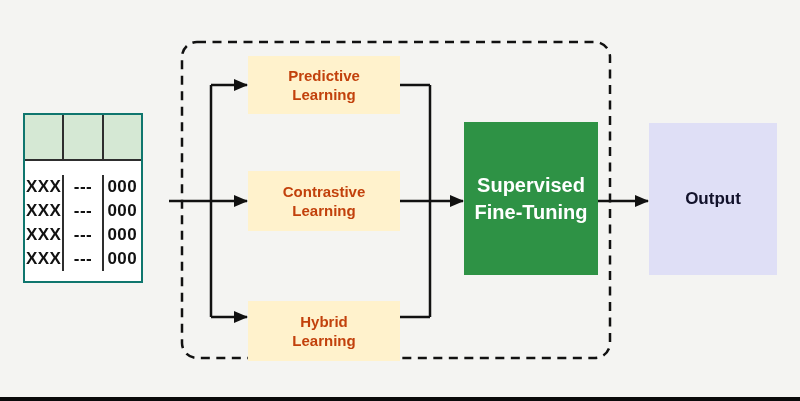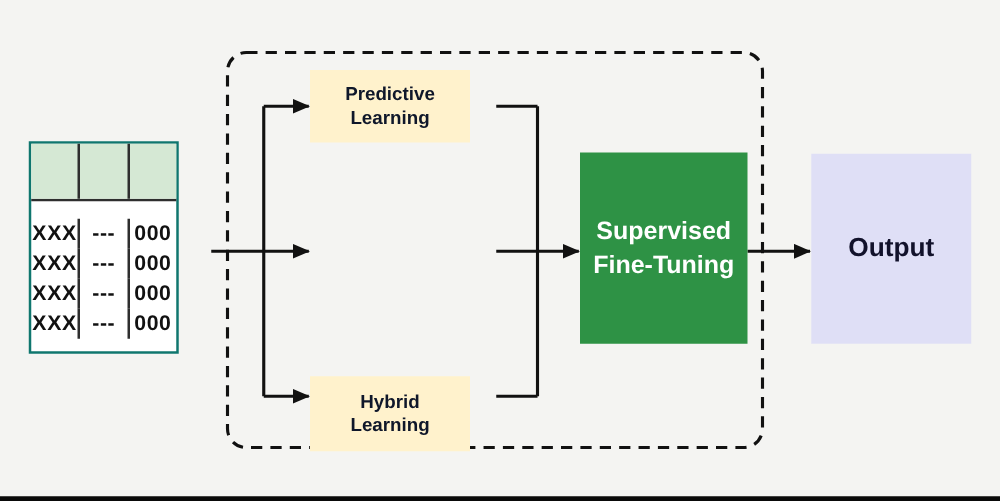--- a/index.html
+++ b/index.html
@@ -39,36 +39,36 @@
   .hcell:not(:last-child){border-right:2px solid #2e2e2e;}
   .tbody{padding-top:14px;}
   .trow{display:flex;height:24px;}
   .tcell{
     flex:1;display:flex;align-items:center;justify-content:center;
     font-weight:bold;font-size:17px;color:#111;letter-spacing:0.5px;
   }
   .tcell:not(:last-child){border-right:2px solid #2e2e2e;}
   
   .method-box{
-    left:248px;width:128px;height:60px;
-    background:#fff2cc;color:#0f172a;
+    left:248px;width:152px;height:60px;
+    background:#fff2cc;color:#c2410c;
     font-size:15px;line-height:1.3;padding:0 36px;
   }
   .method-predictive{top:56px;height:58px;}
   .method-contrastive{top:171px;}
   .method-hybrid{top:301px;}
   .sft-box{
     left:464px;top:122px;width:134px;height:153px;
     background:#2e9245;color:#ffffff;
     font-size:20px;line-height:1.35;padding:0 10px;
   }
   .output-box{
     left:649px;top:123px;width:128px;height:152px;
     background:#dfdff6;color:#12122b;
-    font-size:21px;
+    font-size:17px;
   }
 </style>
 </head>
 <body>
 
 <div class="canvas">
 
   <svg class="connector-svg" viewBox="0 0 800 401" xmlns="http://www.w3.org/2000/svg">
     <defs>
       <marker id="arr" markerUnits="userSpaceOnUse" markerWidth="14" markerHeight="12" refX="13" refY="6" orient="auto">
@@ -122,20 +122,21 @@
       </div>
       <div class="trow">
         <div class="tcell">XXX</div>
         <div class="tcell">---</div>
         <div class="tcell">000</div>
       </div>
     </div>
   </div>
 
   <div class="node method-box method-predictive">Predictive Learning</div>
+  <div class="node method-box method-contrastive">Contrastive Learning</div>
   <div class="node method-box method-hybrid">Hybrid Learning</div>
 
   <div class="node sft-box">Supervised Fine-Tuning</div>
 
   <div class="node output-box">Output</div>
 
   <div class="bottom-bar"></div>
 </div>
 
 </body></html>

